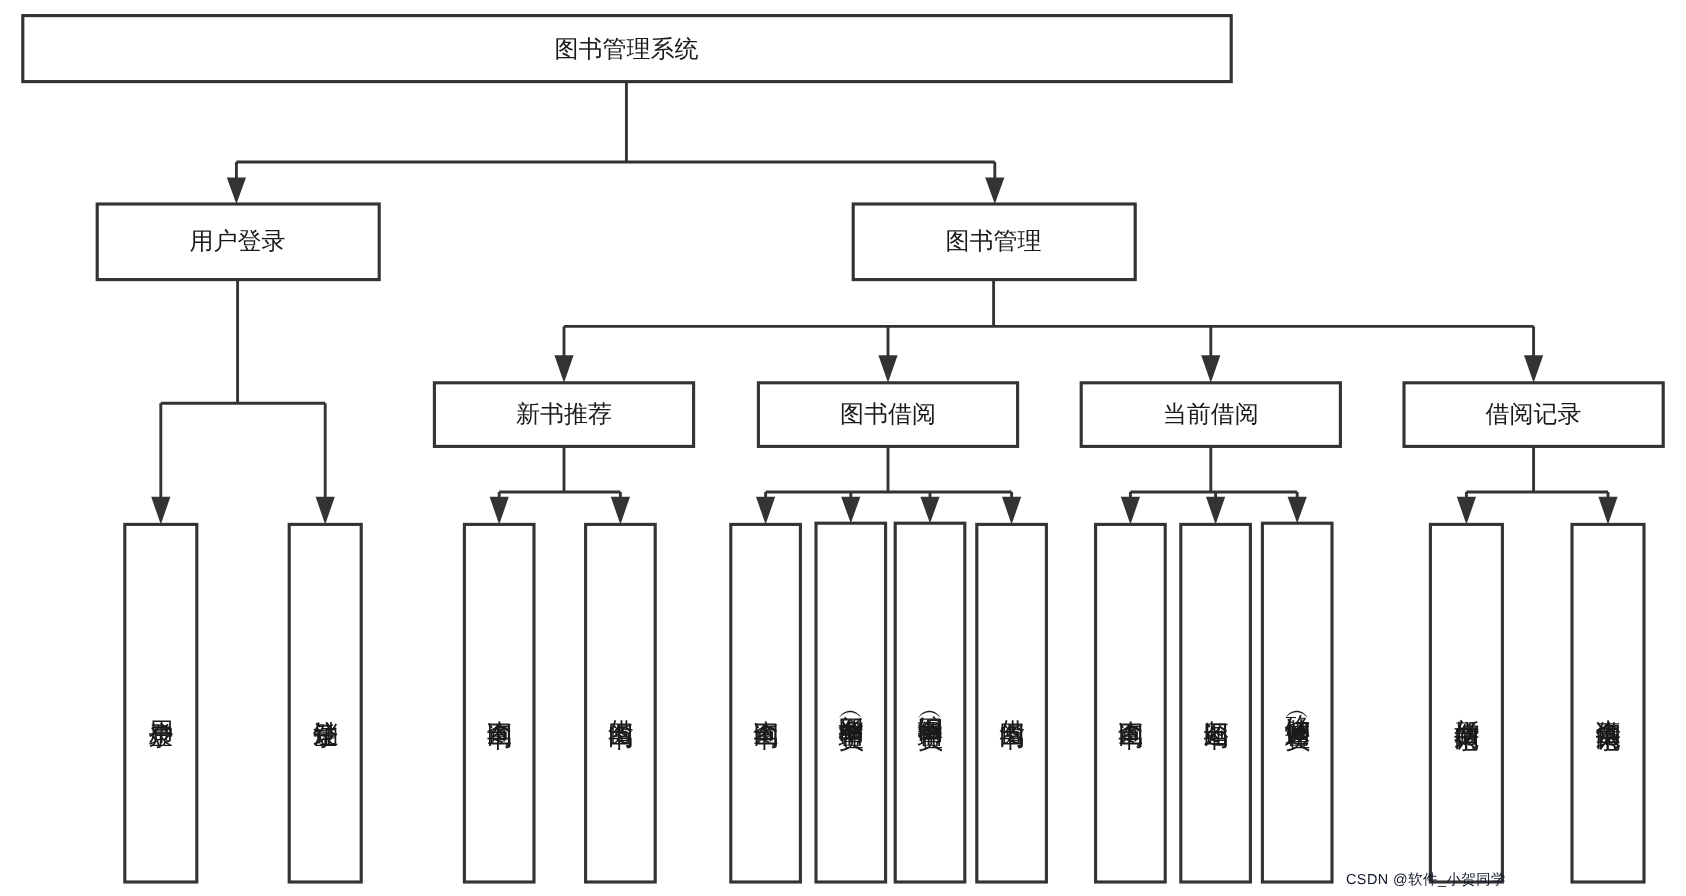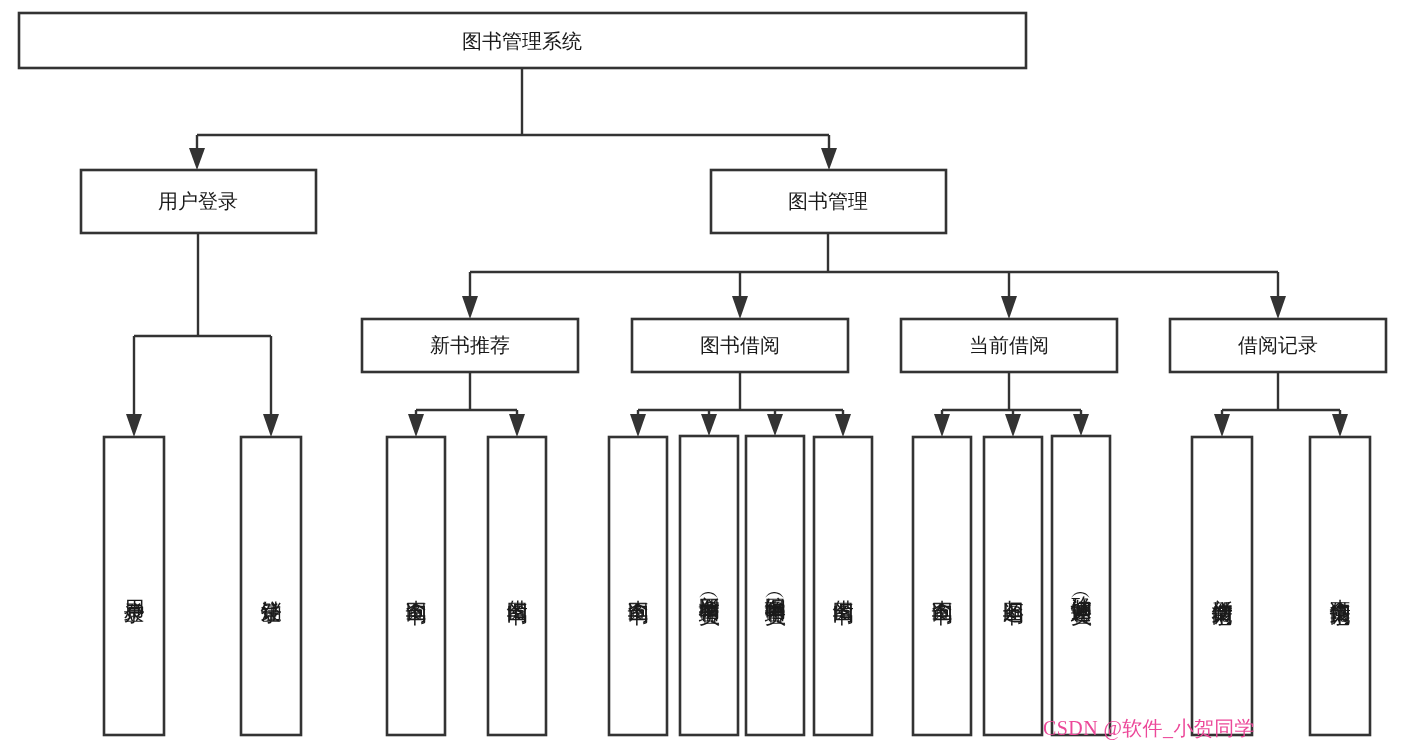--- a/index.html
+++ b/index.html
@@ -61,23 +61,23 @@
     display: flex;
     align-items: center;
     justify-content: center;
     pointer-events: none;
     user-select: none;
   }
   .watermark {
     position: absolute;
     right: 8px;
     bottom: 5px;
-    font-family: Liberation Serif, serif;
-    font-size: 20px;
-    color: #ec4899;
+    font-family: Liberation Sans, sans-serif;
+    font-size: 12px;
+    color: #0f172a;
     white-space: nowrap;
     letter-spacing: 0.4px;
   }
 </style>
 </head>
 <body>
 
 <div id="diagram-root">
 
   <svg class="diagram-canvas" viewBox="0 0 1405 747">

